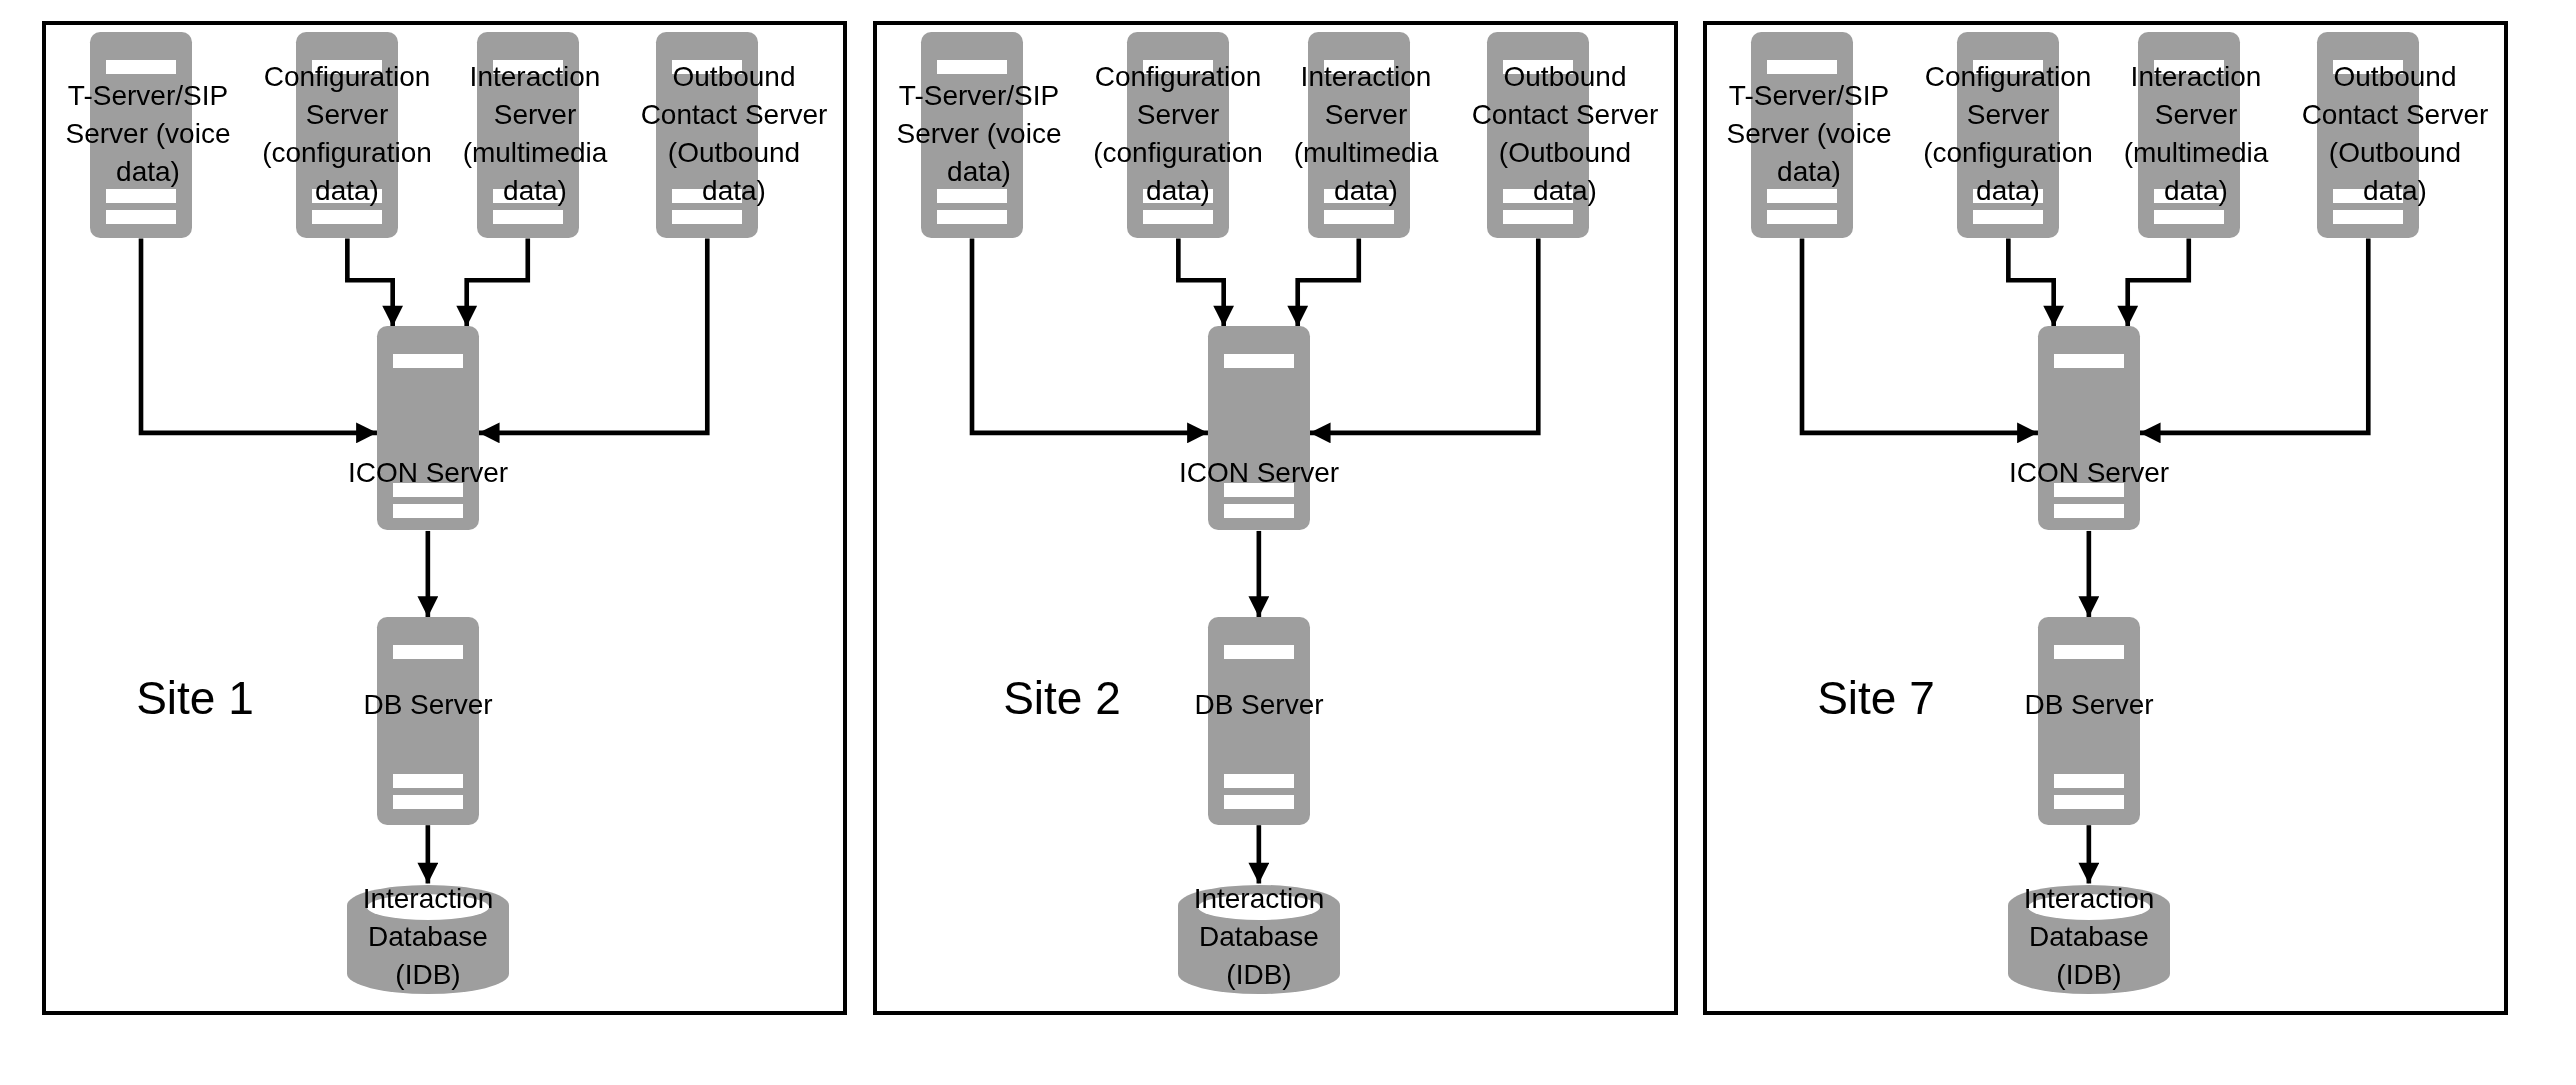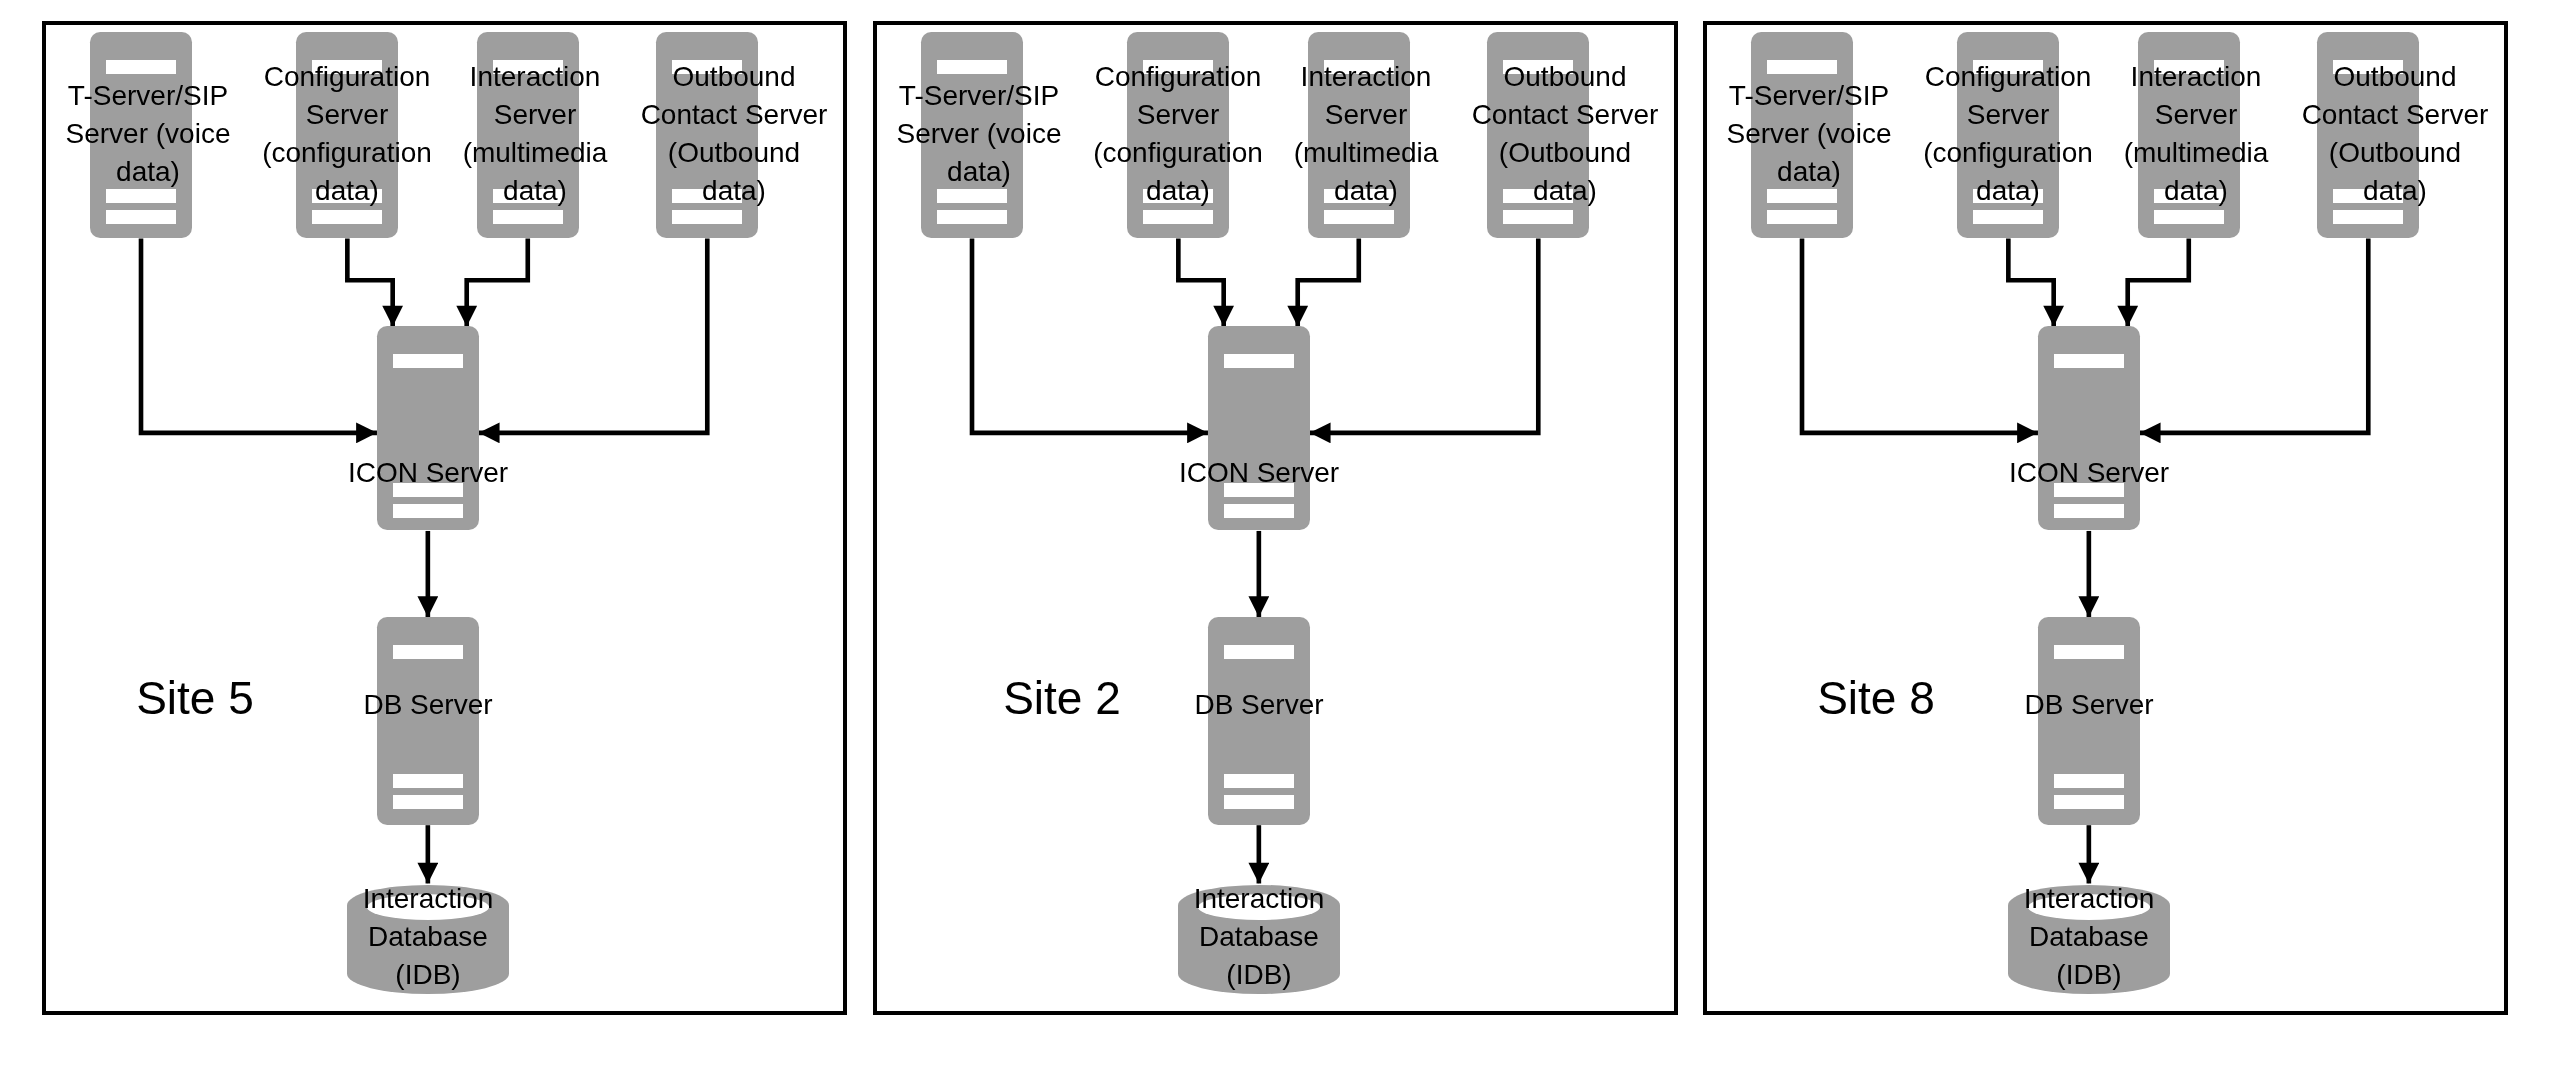--- a/index.html
+++ b/index.html
@@ -123,21 +123,21 @@
 data)</div>
     <div class="nlabel" style="left:692px;top:113px">Outbound
 Contact Server
 (Outbound
 data)</div>
     <div class="nlabel" style="left:386px;top:452px">ICON Server</div>
     <div class="nlabel" style="left:386px;top:684px">DB Server</div>
     <div class="nlabel" style="left:386px;top:916px">Interaction
 Database
 (IDB)</div>
-    <div class="site-label" style="left:153px;top:677px">Site 5</div>
+    <div class="site-label" style="left:153px;top:677px">Site 1</div>
     <div class="panel-border"></div>
   </section>
 
   <section class="panel" style="left:873px">
     <svg class="wires" width="805" height="994" viewBox="0 0 870 1074">
       <defs>
         <marker id="ah1" viewBox="0 0 10 10" refX="10" refY="5" markerWidth="5.6" markerHeight="4.5" orient="auto">
           <path d="M0,0 L10,5 L0,10 Z" fill="#000000"></path>
         </marker>
       </defs>
@@ -273,18 +273,18 @@
 data)</div>
     <div class="nlabel" style="left:692px;top:113px">Outbound
 Contact Server
 (Outbound
 data)</div>
     <div class="nlabel" style="left:386px;top:452px">ICON Server</div>
     <div class="nlabel" style="left:386px;top:684px">DB Server</div>
     <div class="nlabel" style="left:386px;top:916px">Interaction
 Database
 (IDB)</div>
-    <div class="site-label" style="left:173px;top:677px">Site 8</div>
+    <div class="site-label" style="left:173px;top:677px">Site 7</div>
     <div class="panel-border"></div>
   </section>
 
 </div>
 
 
 </body></html>

